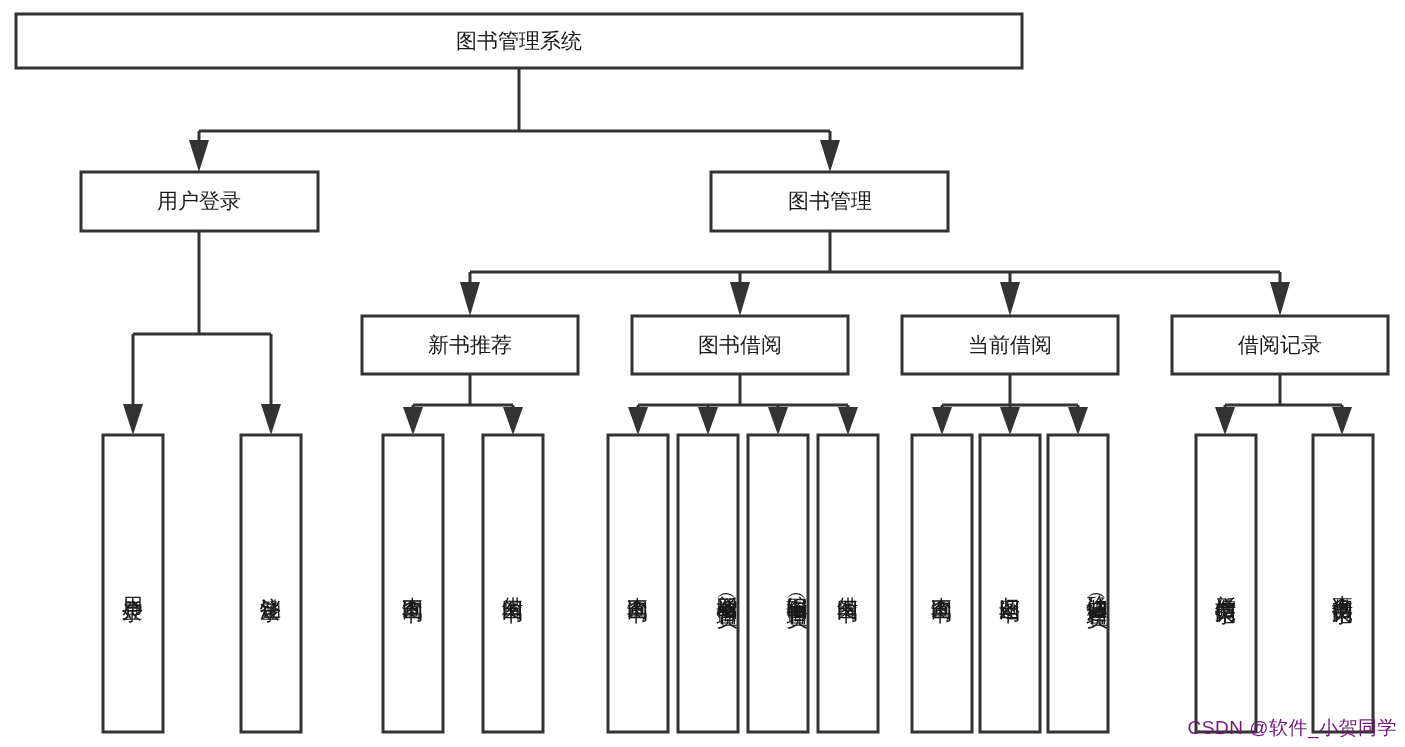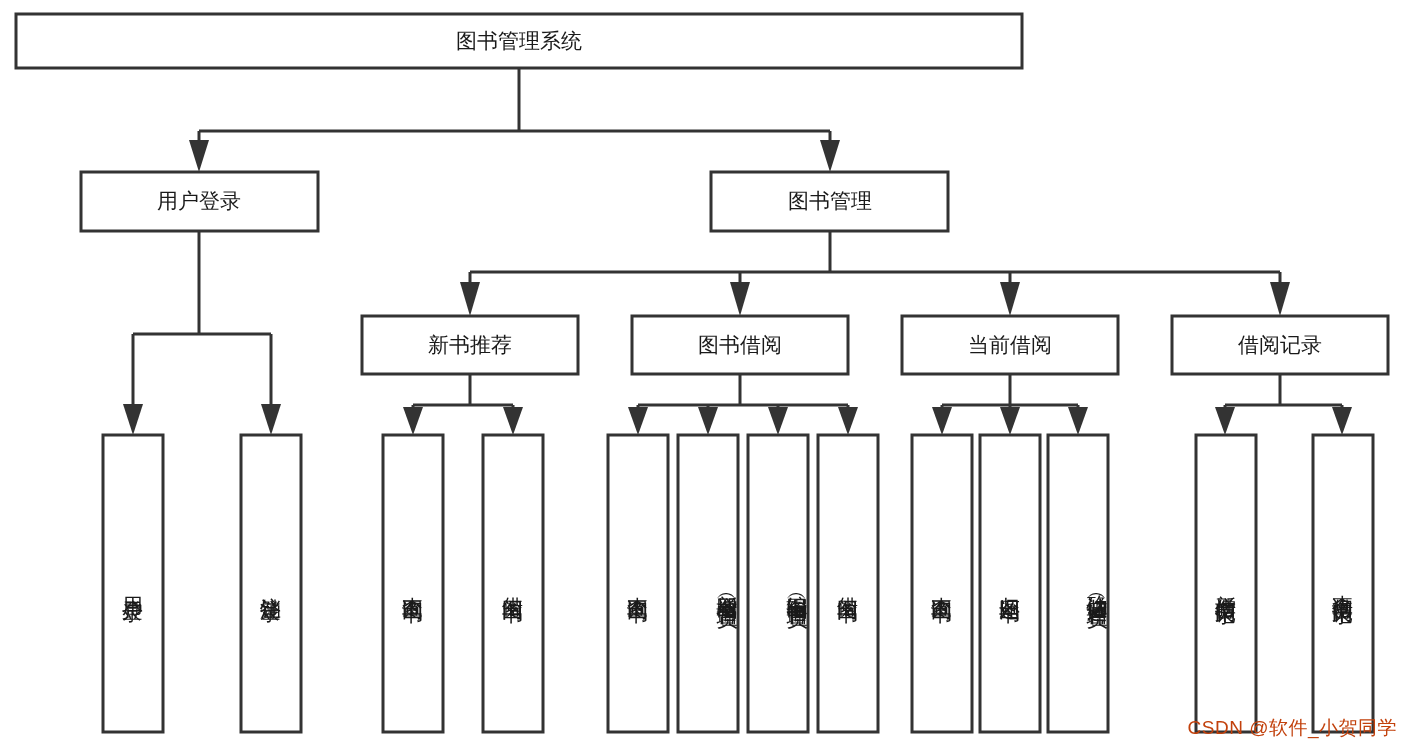--- a/index.html
+++ b/index.html
@@ -65,21 +65,21 @@
   }
   .node-label-v.vcenter {
     align-items: center;
   }
   .watermark {
     position: absolute;
     right: 8px;
     bottom: 6px;
     font-family: "Liberation Sans", "DejaVu Sans", sans-serif;
     font-size: 19px;
-    color: #c2410c;
+    color: #701a75;
     white-space: nowrap;
     letter-spacing: 0.5px;
   }
 </style>
 </head>
 <body>
 
 <div id="diagram-root">
 
   <svg class="diagram-svg" viewBox="0 0 1405 747">

